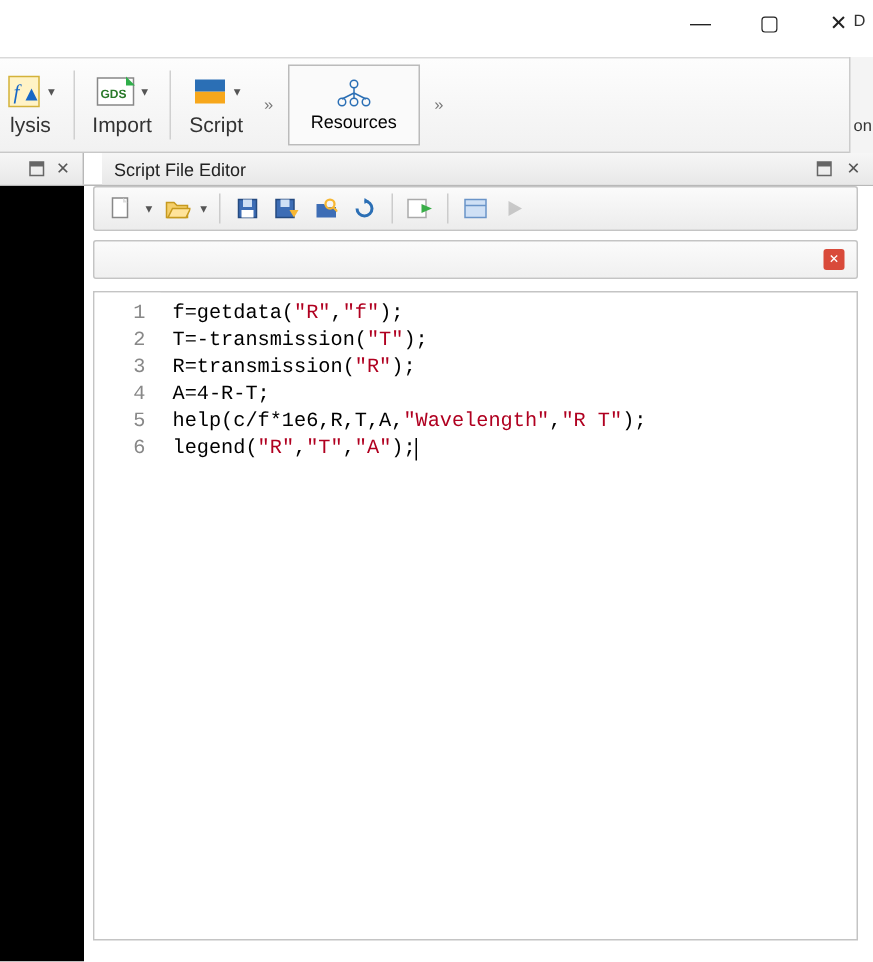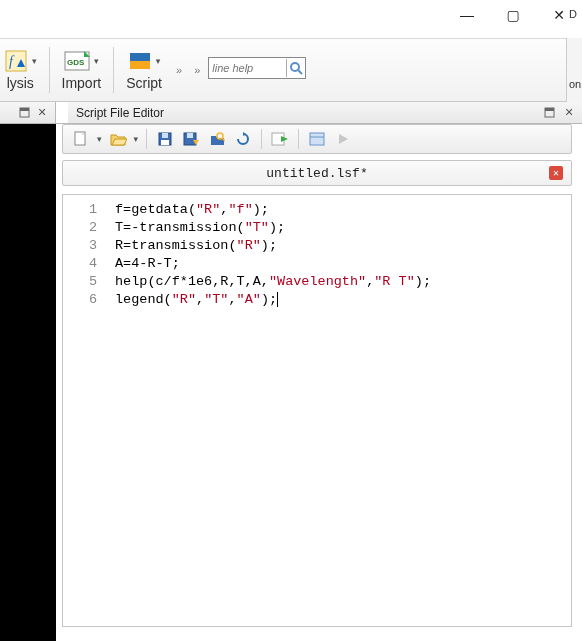--- a/index.html
+++ b/index.html
@@ -161,31 +161,32 @@
       <svg width="24" height="24">
           <rect x="2" y="12" width="20" height="8" fill="#f7a71b"></rect>
           <rect x="2" y="4" width="20" height="8" fill="#2b6fb5"></rect>
         </svg>
       <span class="drop-arrow">▾</span>
     </div>
     <div class="lbl">Script</div>
   </div>
   <div class="chev">»</div>
 
+  <div class="resources-box">
+    <svg width="26" height="22">
+        <circle cx="13" cy="4" r="2.5" fill="none" stroke="#2b6fb5"></circle>
+        <circle cx="5" cy="16" r="2.5" fill="none" stroke="#2b6fb5"></circle>
+        <circle cx="13" cy="16" r="2.5" fill="none" stroke="#2b6fb5"></circle>
+        <circle cx="21" cy="16" r="2.5" fill="none" stroke="#2b6fb5"></circle>
+        <path d="M13 6 L13 10 M13 10 L5 14 M13 10 L13 14 M13 10 L21 14" stroke="#2b6fb5" fill="none"></path>
+      </svg>
+    <div class="lbl">Resources</div>
+  </div>
   <div class="chev">»</div>
 
-  <div class="search-box">
-    <input placeholder="line help" style="">
-    <div class="mag">
-      <svg width="14" height="14">
-          <circle cx="6" cy="6" r="4" fill="none" stroke="#5a8fc9" stroke-width="2"></circle>
-          <line x1="9" y1="9" x2="13" y2="13" stroke="#5a8fc9" stroke-width="2"></line>
-        </svg>
-    </div>
-  </div>
 </div>
 
 <div class="panelstrip">
   <div class="left">
     <div class="sqbtn">
       <svg width="11" height="11">
           <rect x="1" y="1" width="9" height="9" fill="none" stroke="#666"></rect>
           <rect x="1" y="1" width="9" height="3" fill="#666"></rect>
         </svg>
     </div>
@@ -266,21 +267,20 @@
         </svg>
     </div>
     <div class="tb-btn" style="opacity:.4">
       <svg width="14" height="14">
           <path d="M3 2 L12 7 L3 12 Z" fill="#888"></path>
         </svg>
     </div>
   </div>
 
   <div class="filename-bar">
-    <span>untitled.lsf*</span>
     <div class="close-x">✕</div>
   </div>
 
   <div class="code-area">
     <div class="gutter">
       <div>1</div>
       <div>2</div>
       <div>3</div>
       <div>4</div>
       <div>5</div>

